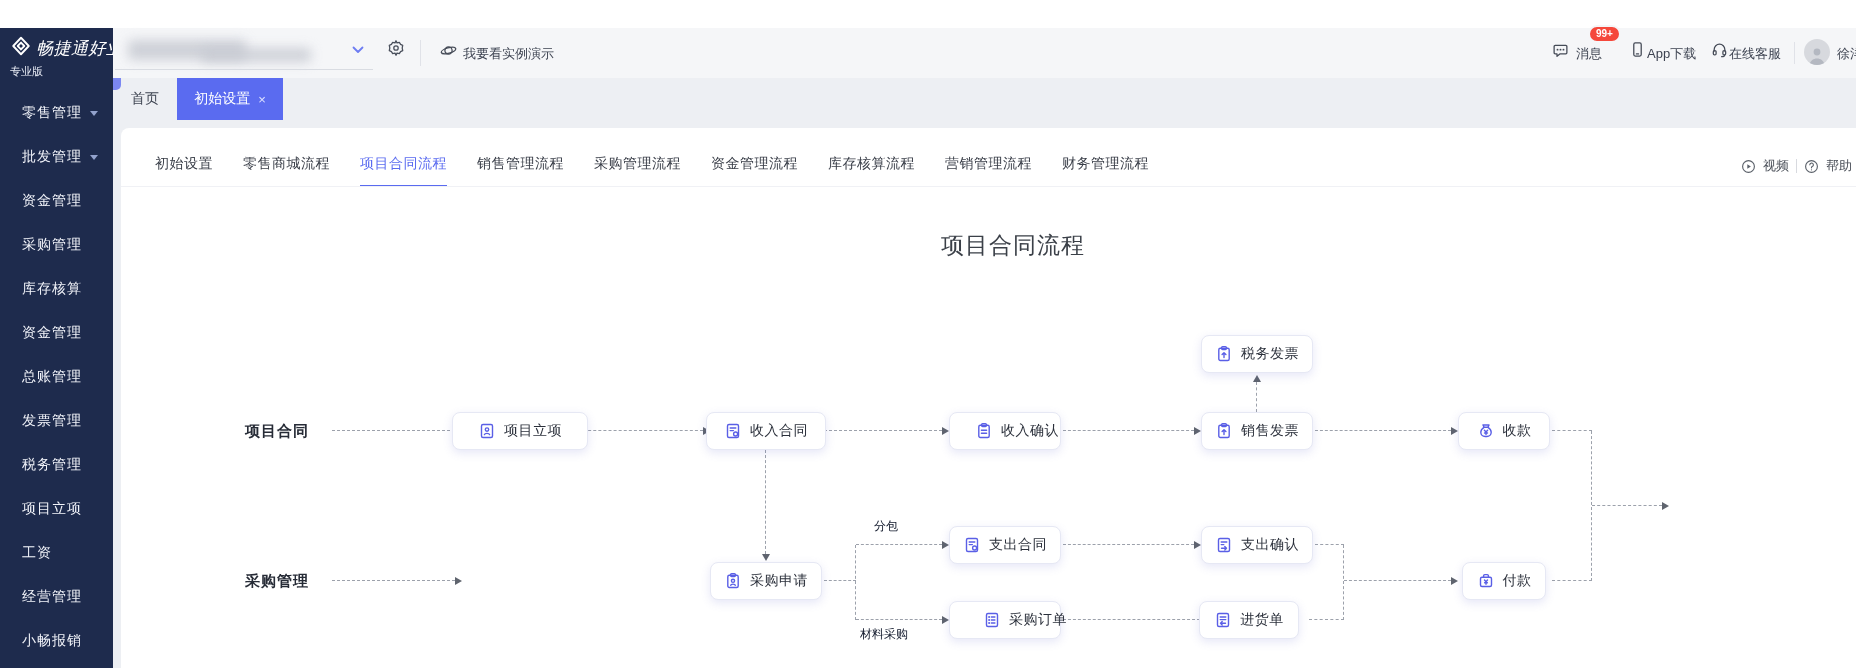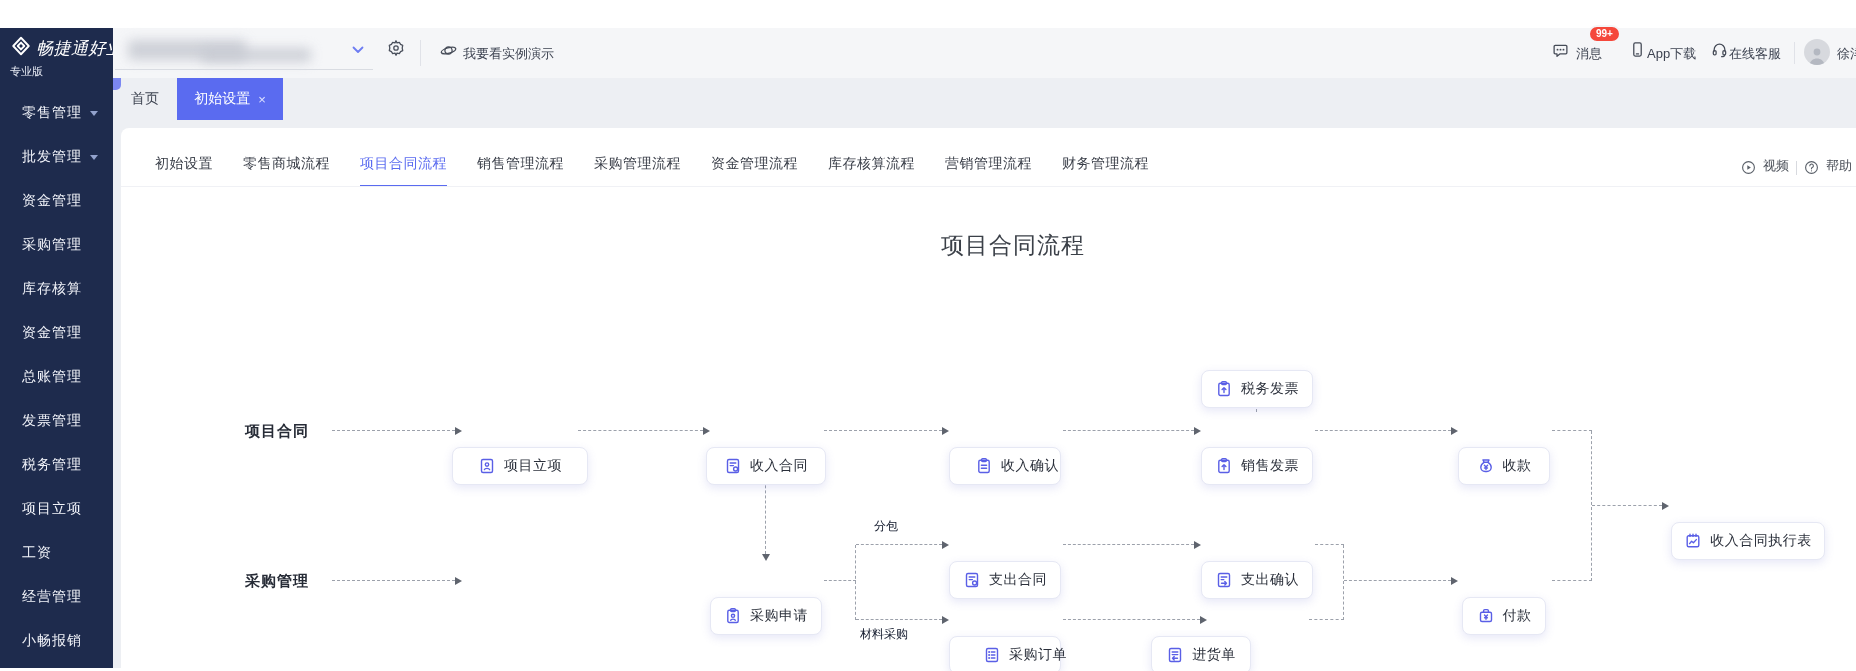--- a/index.html
+++ b/index.html
@@ -42,34 +42,34 @@
 
   
   .content-bg { position:absolute; left:113px; top:120px; right:0; height:548px; background:#edeff3; }
   .panel { position:absolute; left:121px; top:128px; right:0; bottom:3px; background:#fff;
     border-top-left-radius:8px; z-index:3; }
   .ptabs { position:absolute; left:34px; top:27px; display:flex; gap:30px; }
   .ptab { font-size:14px; letter-spacing:.5px; color:#383d47; padding-bottom:12px;
     border-bottom:2px solid transparent; cursor:pointer; white-space:nowrap; }
   .ptab.active { color:#5a6bf0; border-bottom-color:#5a6bf0; }
   .ptabs-line { position:absolute; left:0; right:0; top:58px; height:1px; background:#f0f1f5; }
-  .video-help { position:absolute; right:4px; top:29px; display:flex; align-items:flex-end; gap:7px;
+  .video-help { position:absolute; right:4px; top:29px; display:flex; align-items:center; gap:7px;
     font-size:13px; color:#4a4f58; white-space:nowrap; }
   .vh-div { width:1px; height:14px; background:#d8dadf; }
 
   
   .flow { position:absolute; inset:0; z-index:6; pointer-events:none; }
   .page-title { position:absolute; left:1013px; top:245px; transform:translate(-50%,-50%);
     font-size:23px; color:#3b4048; font-weight:500; letter-spacing:1px; white-space:nowrap; }
   .frow-label { position:absolute; transform:translateY(-50%); font-size:15px; font-weight:600;
     color:#262b36; letter-spacing:1px; }
   .fnode { position:absolute; transform:translate(-50%,-50%); height:38px; background:#fff;
     border:1px solid #e6e8f4; border-radius:8px; display:flex; align-items:center; justify-content:center;
     gap:8px; font-size:14px; color:#2b303b; letter-spacing:.5px; white-space:nowrap;
-    box-shadow:0 3px 10px rgba(97,105,205,.16); pointer-events:auto; cursor:pointer;margin-top:35px; }
+    box-shadow:0 3px 10px rgba(97,105,205,.16); pointer-events:auto; cursor:pointer; }
   .nicon { display:flex; align-items:center; }
   .eh { position:absolute; border-top:1.5px dashed #9ca1ab; }
   .ev { position:absolute; border-left:1.5px dashed #9ca1ab; }
   .ar { position:absolute; width:0; height:0; border-top:4px solid transparent;
     border-bottom:4px solid transparent; border-left:7px solid #5f646e; }
   .au { position:absolute; width:0; height:0; border-left:4px solid transparent;
     border-right:4px solid transparent; border-bottom:7px solid #5f646e; }
   .ad { position:absolute; width:0; height:0; border-left:4px solid transparent;
     border-right:4px solid transparent; border-top:7px solid #5f646e; }
   .edge-label { position:absolute; font-size:12px; color:#0f172a; white-space:nowrap; }
@@ -336,30 +336,20 @@
       <div class="fnode" style="left: 1504px; top: 431px; width: 92px;">
         <span class="nicon">
           <svg width="18" height="18" viewBox="0 0 18 18" fill="none" stroke="#5a5fe6" stroke-width="1.4" stroke-linecap="round" stroke-linejoin="round">
             <path d="M7 5.3L6 3h6l-1 2.3"></path>
             <path d="M7 5.3h4c2 1.3 3.2 3 3.2 4.9a4.3 4.3 0 0 1-4.3 4.3H8.1a4.3 4.3 0 0 1-4.3-4.3C3.8 8.3 5 6.6 7 5.3z"></path>
             <path d="M7.4 8.2L9 10l1.6-1.8M9 10v2.6M7.5 11h3"></path>
           </svg>
         </span>
         <span>收款</span>
       </div>
-      <div class="fnode" style="left: 1748px; top: 506px; width: 154px;">
-        <span class="nicon">
-          <svg width="18" height="18" viewBox="0 0 18 18" fill="none" stroke="#5a5fe6" stroke-width="1.4" stroke-linecap="round" stroke-linejoin="round">
-            <rect x="3.2" y="3.8" width="11.6" height="11" rx="1.5"></rect>
-            <path d="M6 2.2v2.2M9 2.2v2.2M12 2.2v2.2"></path>
-            <path d="M5.6 11.6l2-2.3 1.8 1.5 2.9-3.2"></path>
-          </svg>
-        </span>
-        <span>收入合同执行表</span>
-      </div>
       <div class="fnode" style="left: 766px; top: 581px; width: 112px;">
         <span class="nicon">
           <svg width="18" height="18" viewBox="0 0 18 18" fill="none" stroke="#5a5fe6" stroke-width="1.4" stroke-linecap="round" stroke-linejoin="round">
             <rect x="3.8" y="3.2" width="10.4" height="12.3" rx="1.5"></rect>
             <rect x="6.6" y="1.6" width="4.8" height="3" rx="1"></rect>
             <circle cx="9" cy="8.8" r="1.6"></circle>
             <path d="M6.7 13.2c.4-1.5 4.2-1.5 4.6 0"></path>
           </svg>
         </span>
         <span>采购申请</span>
@@ -387,21 +377,21 @@
       <div class="fnode" style="left: 1005px; top: 620px; width: 112px; padding-left: 40px;">
         <span class="nicon">
           <svg width="18" height="18" viewBox="0 0 18 18" fill="none" stroke="#5a5fe6" stroke-width="1.4" stroke-linecap="round" stroke-linejoin="round">
             <rect x="3.5" y="2.5" width="11" height="13" rx="1.5"></rect>
             <path d="M6.1 6h.01M6.1 9h.01M6.1 12h.01" stroke-width="2"></path>
             <path d="M8.3 6h3.6M8.3 9h3.6M8.3 12h3.6"></path>
           </svg>
         </span>
         <span>采购订单</span>
       </div>
-      <div class="fnode" style="left: 1201px; top: 620px; width: 100px;">
+      <div class="fnode" style="left: 1249px; top: 620px; width: 100px;">
         <span class="nicon">
           <svg width="18" height="18" viewBox="0 0 18 18" fill="none" stroke="#5a5fe6" stroke-width="1.4" stroke-linecap="round" stroke-linejoin="round">
             <rect x="3.5" y="2.5" width="11" height="13" rx="1.5"></rect>
             <path d="M6.2 6h5.6M6.2 8.6h5.6"></path>
             <path d="M11.5 12.2h-5M8.2 10.5L6.5 12.2l1.7 1.7"></path>
           </svg>
         </span>
         <span>进货单</span>
       </div>
       <div class="fnode" style="left: 1504px; top: 581px; width: 84px;">

